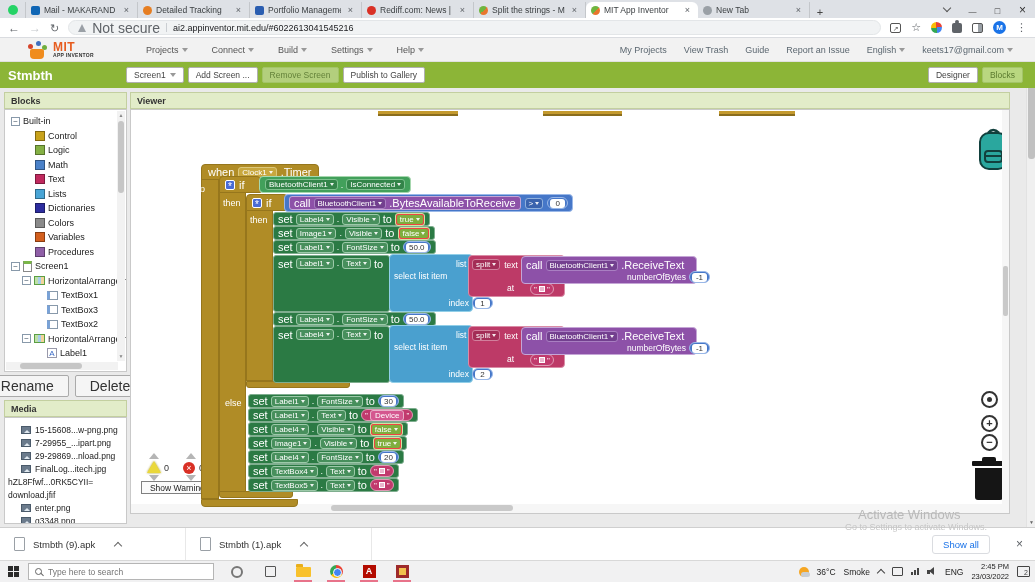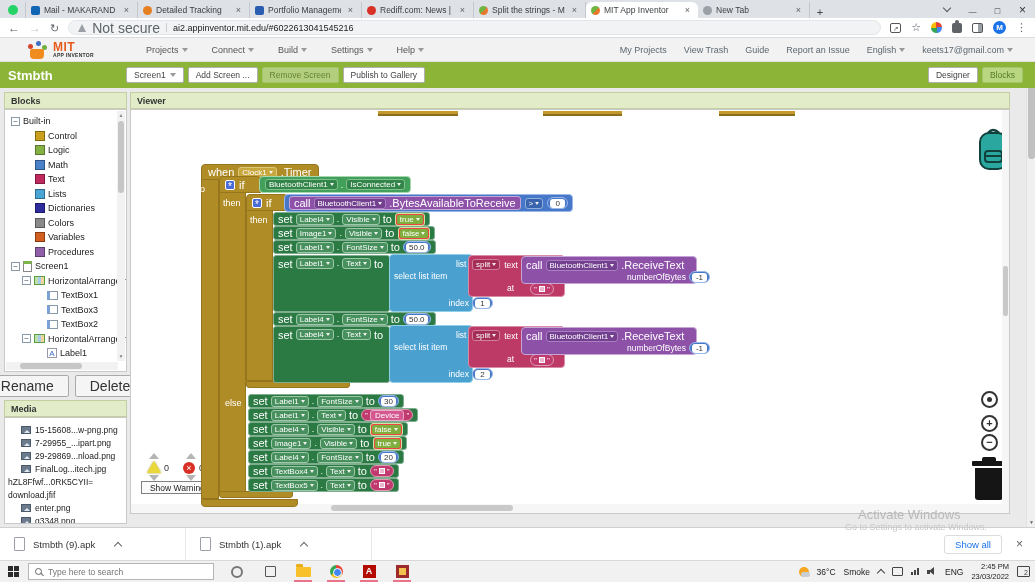--- a/index.html
+++ b/index.html
@@ -186,21 +186,21 @@
 #pagesb{position:absolute;right:0;top:38px;width:9px;height:489px;background:#f0f0f0;border-left:1px solid #e2e2e2;z-index:6}
 #pagesb .thumb{position:absolute;top:13px;left:1px;width:7px;height:108px;background:#c1c1c1;border-radius:3px}
 .psarr{position:absolute;left:0;width:9px;height:10px;font-size:5px;color:#666;text-align:center;line-height:10px}
 .psarr.up::after{content:"▲"}.psarr.dn::after{content:"▼"}
 
 #dlbar{position:absolute;left:0;top:527px;width:1035px;height:33px;background:#fff;border-top:1px solid #cfcfcf;display:flex;align-items:center;z-index:4}
 .dlitem{display:flex;align-items:center;gap:8px;padding:0 14px;height:100%;border-right:1px solid #e8e8e8;min-width:186px}
 .fpage{width:11px;height:14px;background:#fff;border:1px solid #9aa0a6;border-radius:1px}
 .dlname{font-size:9.5px;color:#333}
 .dlchev{width:6px;height:6px;border-right:1.4px solid #666;border-bottom:1.4px solid #666;transform:rotate(-135deg);margin-left:12px;margin-top:3px}
-.dlright{margin-left:auto;display:flex;align-items:center;gap:14px;margin-right:12px}
+.dlright{margin-left:auto;display:flex;align-items:center;gap:26px;margin-right:12px}
 .showall{border:1px solid #dadce0;border-radius:3px;color:#1a73e8;font-size:9.5px;padding:3px 10px;background:#fff}
 .dlclose{color:#5f6368;font-size:12px}.dlclose::after{content:"×"}
 
 #taskbar{position:absolute;left:0;top:560px;width:1035px;height:22px;background:#f1f1f2;border-top:1px solid #d8d8d8;display:flex;align-items:center;z-index:9}
 .tb-start{width:28px;display:flex;justify-content:center}
 .winlogo{width:12px;height:12px;display:grid;grid-template-columns:5px 5px;grid-template-rows:5px 5px;gap:1px}
 .winlogo i{background:#2b2b2b}
 #tb-search{width:186px;height:17px;background:#fff;border:1px solid #b5b5b5;display:flex;align-items:center;gap:6px;padding:0 6px}
 .mag{width:7px;height:7px;border:1.4px solid #666;border-radius:50%;position:relative;flex:0 0 auto}
 .mag::after{content:"";position:absolute;width:4px;height:1.4px;background:#666;transform:rotate(45deg);right:-3px;bottom:-1px}

